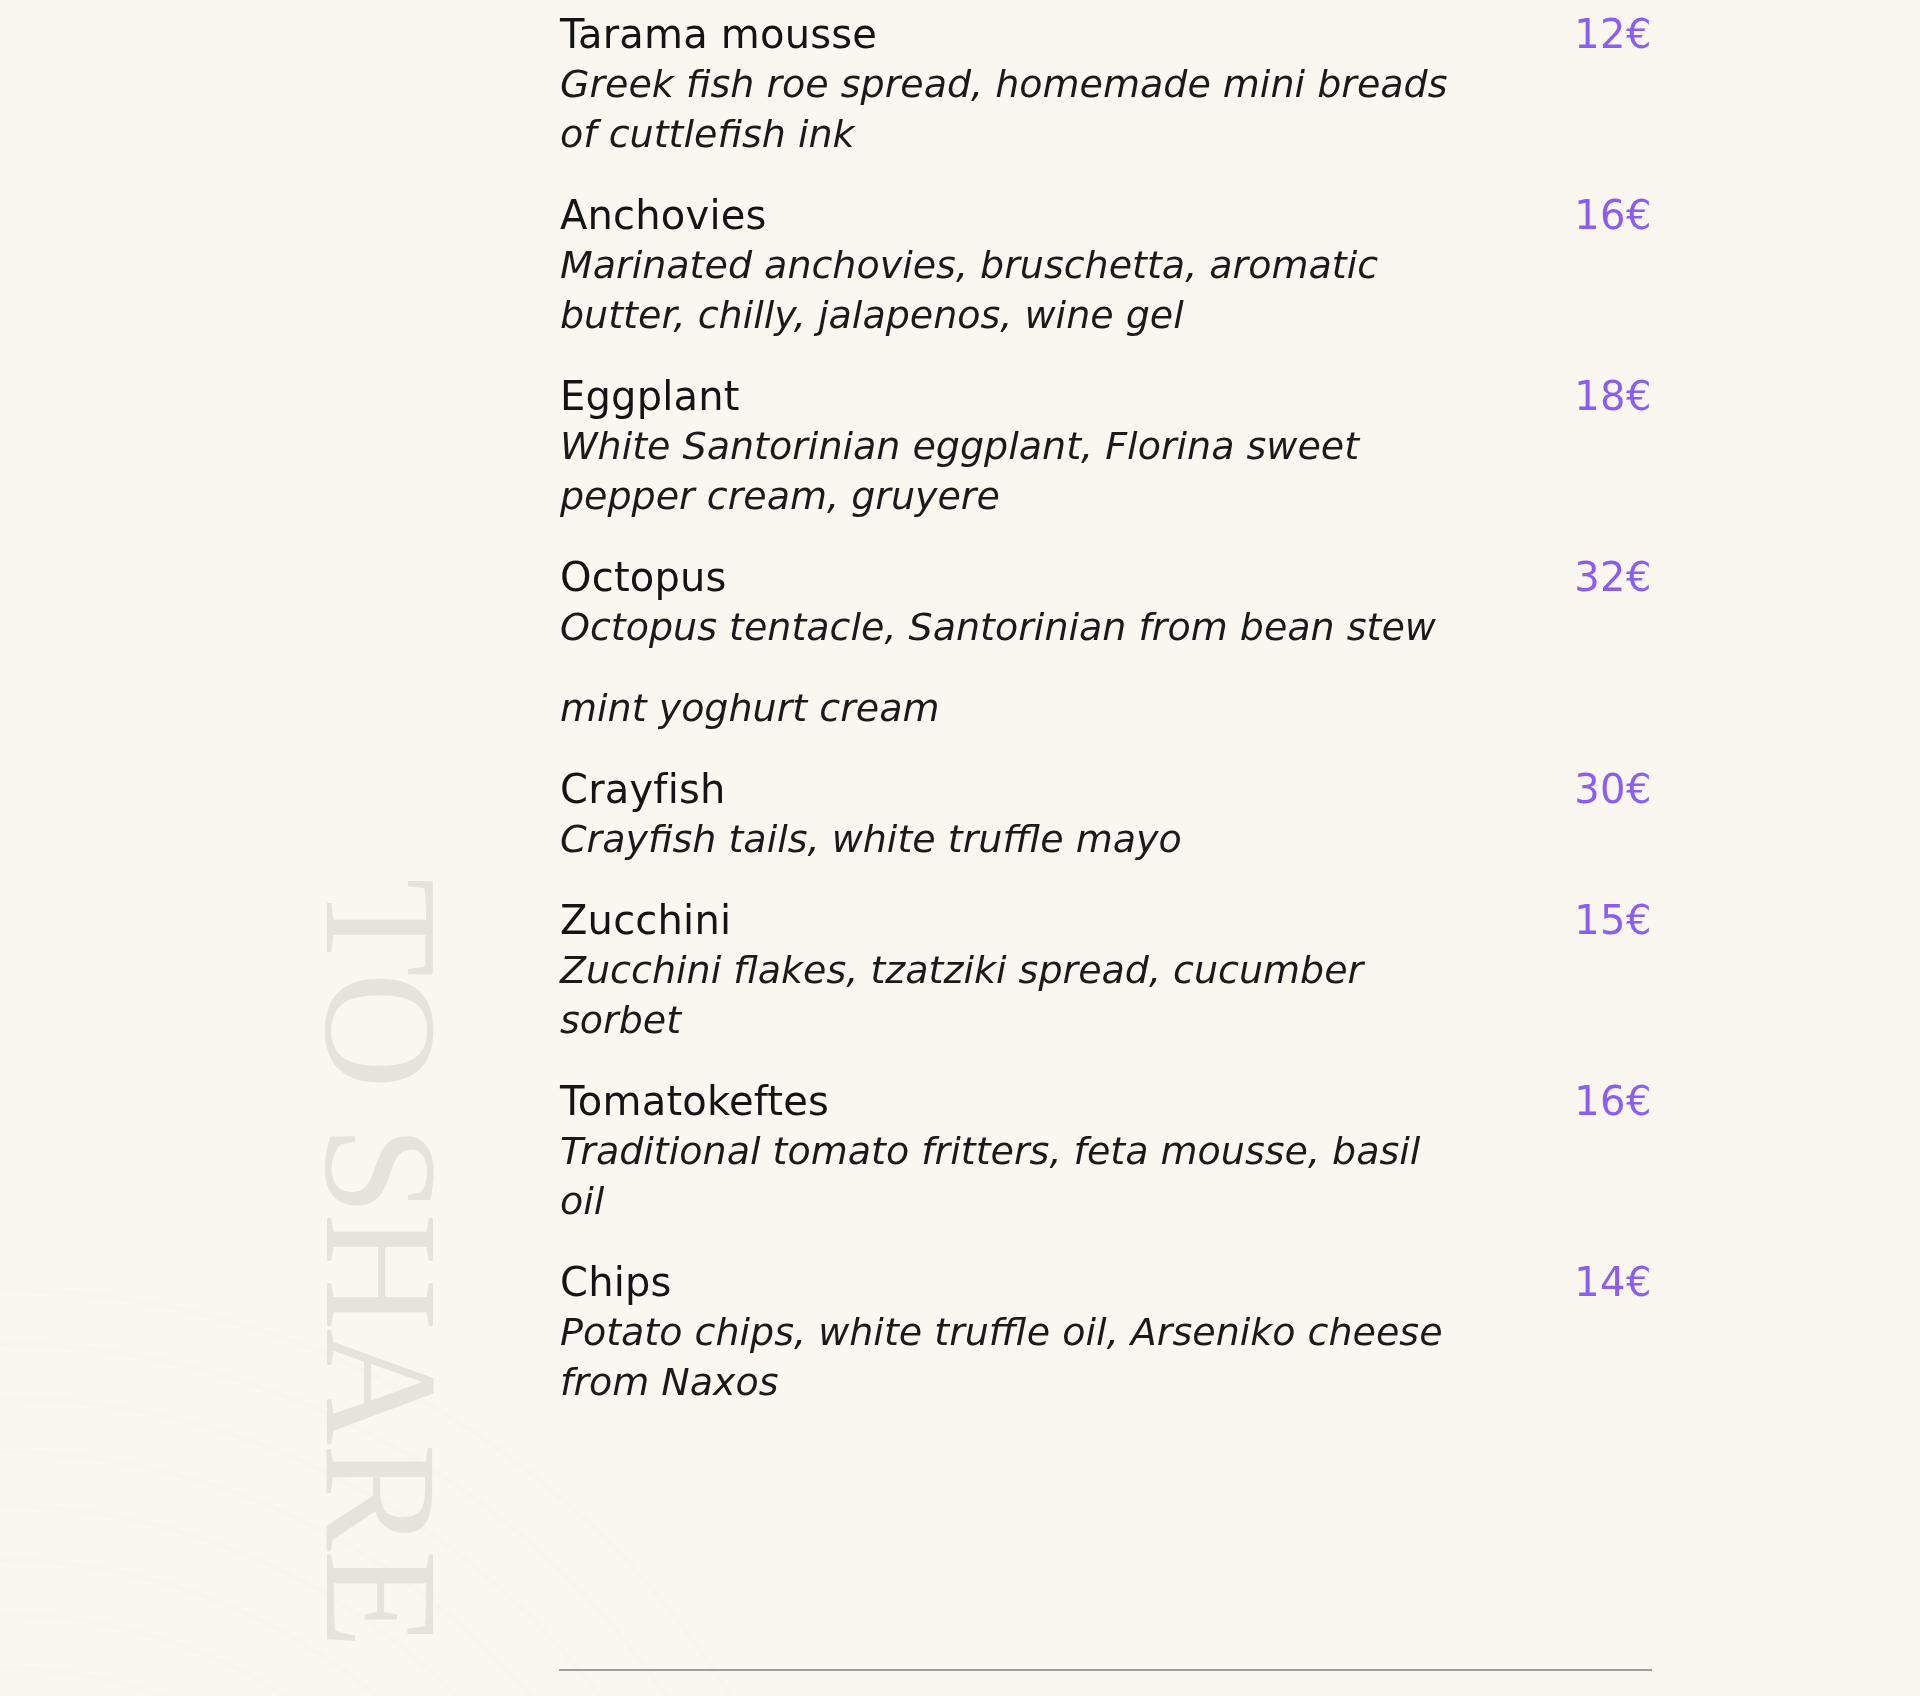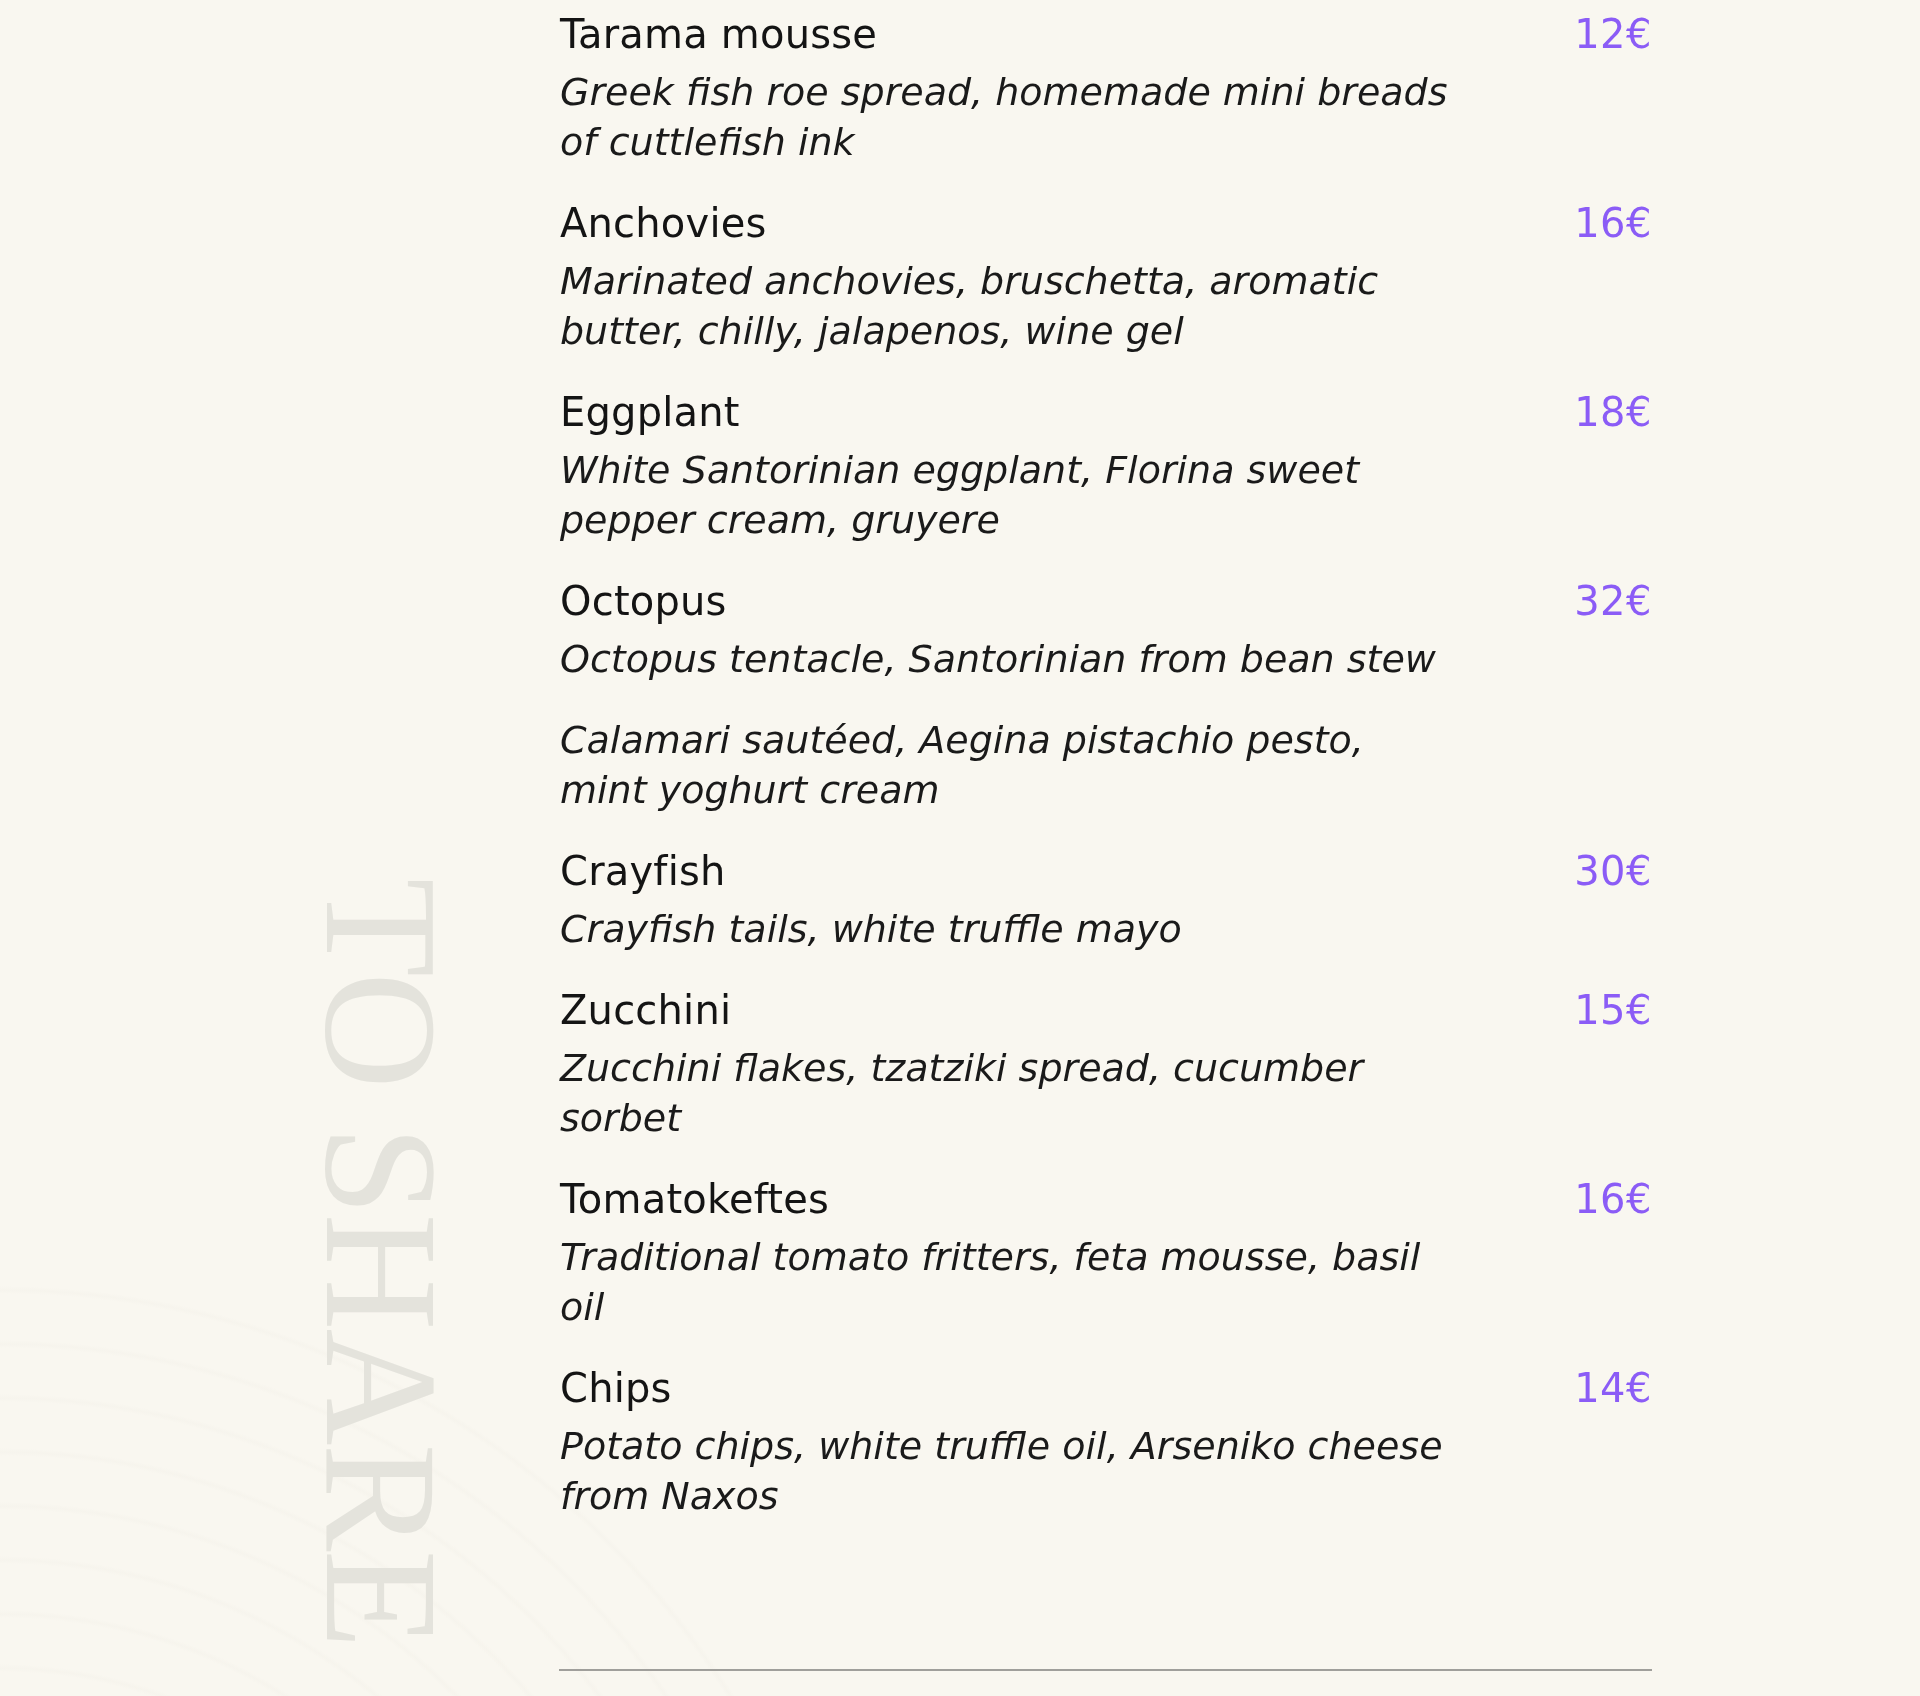--- a/index.html
+++ b/index.html
@@ -79,21 +79,20 @@
     line-height: 50px;
     color: #8b5cf6;
     letter-spacing: 0.5px;
   }
   .item-desc {
     font-size: 38px;
     line-height: 50px;
     font-style: italic;
     color: #1a1a1a;
     width: 940px;
-    margin-top: 8px;
   }
   .item-desc .line {
     display: block;
     white-space: nowrap;
   }
   .divider {
     position: absolute;
     left: 559px;
     top: 1669px;
     width: 1093px;
@@ -150,21 +149,20 @@
       <span class="item-name">Octopus</span>
       <span class="item-price">32€</span>
     </div>
     <div class="item-desc">
       <span class="line">Octopus tentacle, Santorinian from bean stew</span>
     </div>
   </div>
 
   <div class="item">
     <div class="item-desc">
-      <span class="line">Calamari sautéed, Aegina pistachio pesto,</span>
       <span class="line">mint yoghurt cream</span>
     </div>
   </div>
 
   <div class="item">
     <div class="item-head">
       <span class="item-name">Crayfish</span>
       <span class="item-price">30€</span>
     </div>
     <div class="item-desc">

